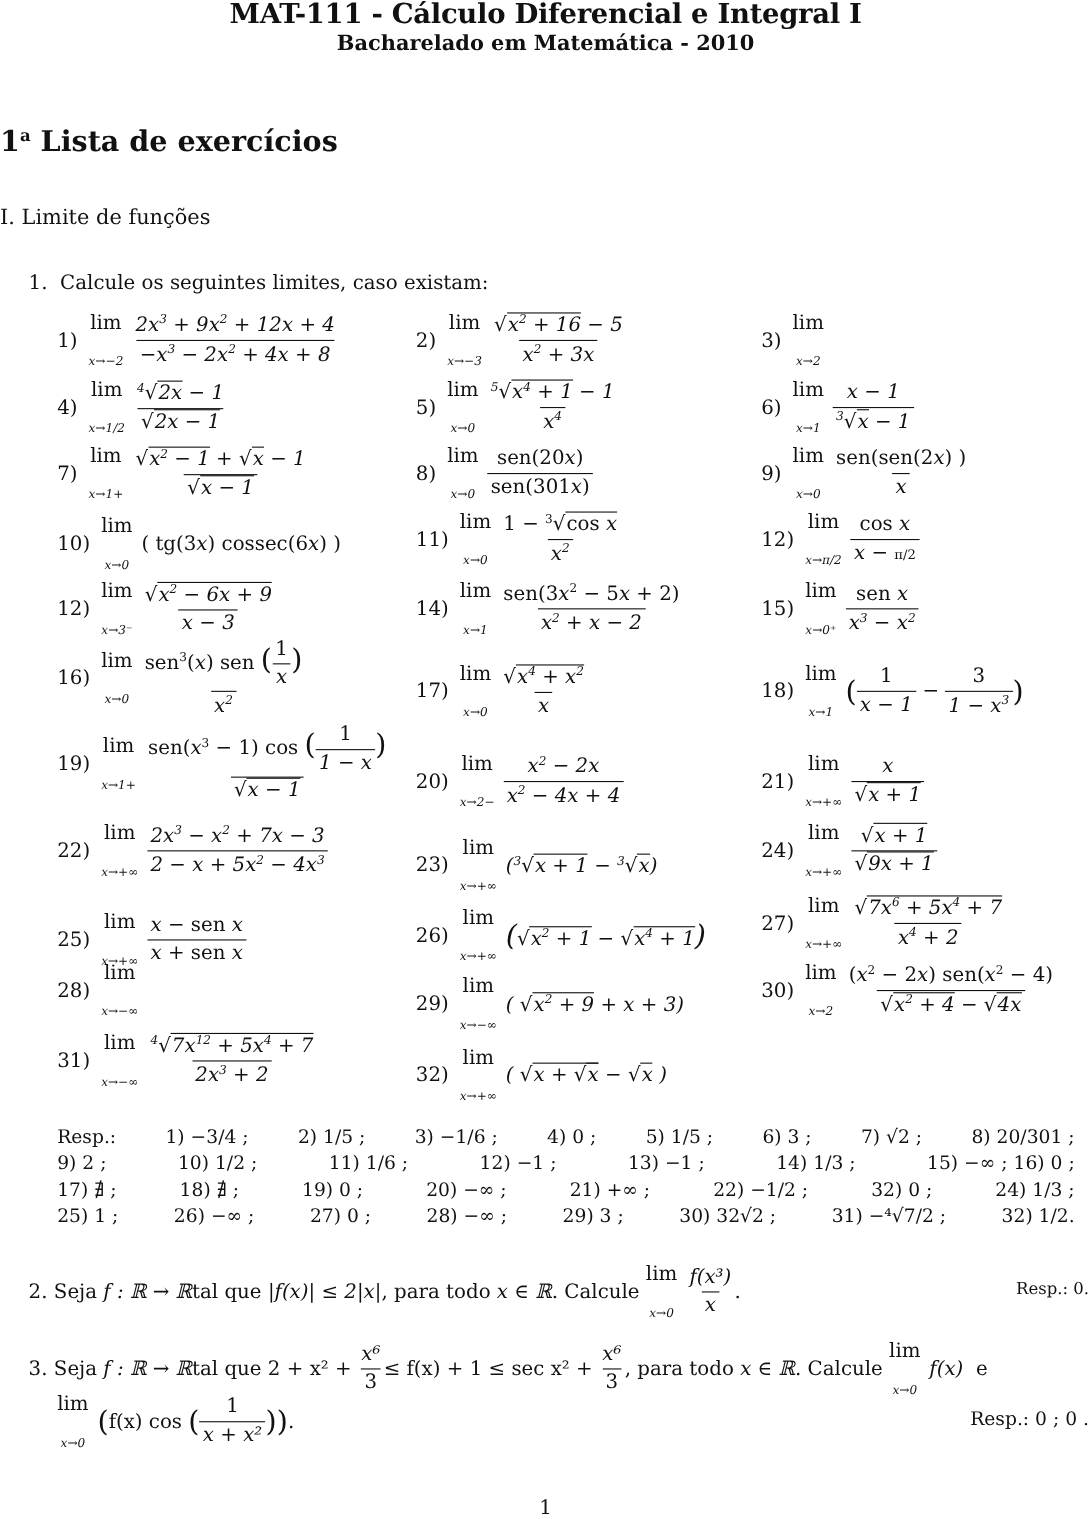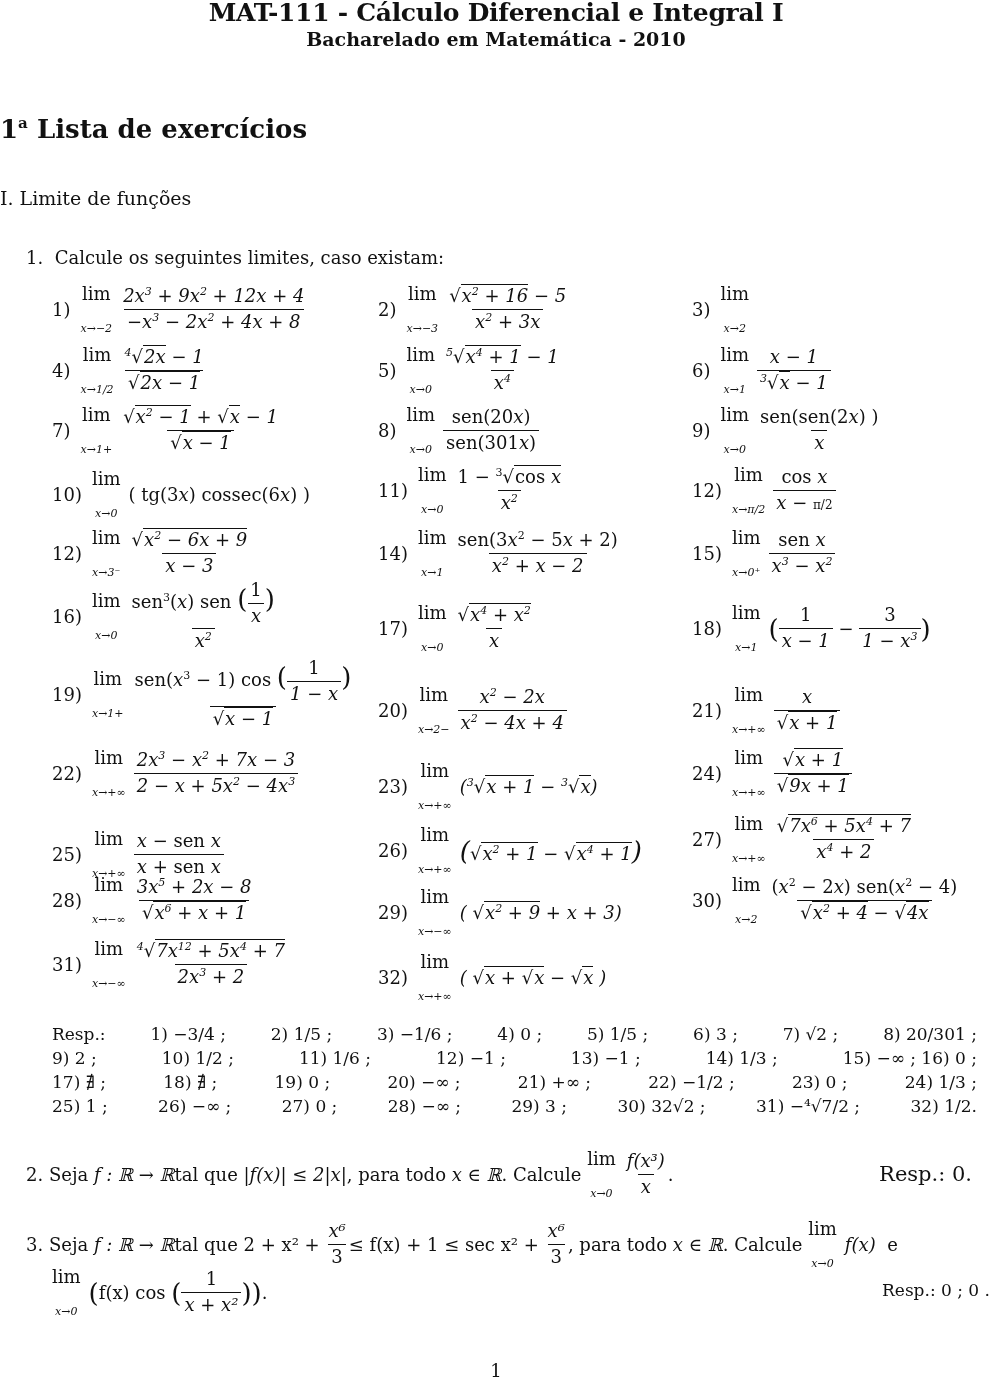--- a/index.html
+++ b/index.html
@@ -28,21 +28,21 @@
   .frac .d { padding: 2px 3px 0; border-top: 1.3px solid #111; }
   .rad { border-top: 1.3px solid #111; padding-left: 1px; }
   .sq::before { content: "√"; }
   .big { font-size: 26px; }
   sup { font-size: 11px; }
 
   .resp { position: absolute; left: 52px; top: 1022px; font-size: 17px; line-height: 24px; width: 925px; }
   .resp .row { display: flex; justify-content: space-between; white-space: nowrap; }
 
   .q2 { position: absolute; left: 26px; top: 1150px; font-size: 18px; display: flex; align-items: center; white-space: nowrap; }
-  .r2 { position: absolute; right: 20px; top: 1162px; font-size: 21px; }
+  .r2 { position: absolute; right: 2px; top: 1162px; font-size: 15px; }
   .q3 { position: absolute; left: 26px; top: 1220px; font-size: 18px; display: flex; align-items: center; white-space: nowrap; }
   .q3b { position: absolute; left: 52px; top: 1268px; font-size: 18px; display: flex; align-items: center; white-space: nowrap; }
   .r3 { position: absolute; right: 2px; top: 1280px; font-size: 17px; }
   .page { position: absolute; left: 0; width: 992px; top: 1360px; text-align: center; font-size: 18px; }
 </style>
 </head>
 <body>
 
 <div class="title t1">MAT-111 - Cálculo Diferencial e Integral I</div>
 <div class="title t2">Bacharelado em Matemática - 2010</div>
@@ -355,24 +355,20 @@
       <span class="n it"><span class="sq"></span><span class="rad">7x<sup>6</sup> + 5x<sup>4</sup> + 7</span></span>
       <span class="d it">x<sup>4</sup> + 2</span>
     </span>
 </div>
 
 <div class="ex" style="left:52px;top:876px">
   <span class="num">28)</span>
   <span class="lim">
       <span class="l">lim</span>
       <span class="s">x→−∞</span>
-    </span>
-  <span class="frac">
-      <span class="n it">3x<sup>5</sup> + 2x − 8</span>
-      <span class="d it"><span class="sq"></span><span class="rad">x<sup>6</sup> + x + 1</span></span>
     </span>
 </div>
 <div class="ex" style="left:378px;top:888px">
   <span class="num">29)</span>
   <span class="lim">
       <span class="l">lim</span>
       <span class="s">x→−∞</span>
     </span>
   <span class="it">( <span class="sq"></span><span class="rad">x<sup>2</sup> + 9</span> + x + 3)</span>
 </div>
@@ -429,21 +425,21 @@
     <span>14) 1/3 ;</span>
     <span>15) −∞ ; 16) 0 ;</span>
   </div>
   <div class="row">
     <span>17) ∄ ;</span>
     <span>18) ∄ ;</span>
     <span>19) 0 ;</span>
     <span>20) −∞ ;</span>
     <span>21) +∞ ;</span>
     <span>22) −1/2 ;</span>
-    <span>23) 0 ;</span>
+    <span>32) 0 ;</span>
     <span>24) 1/3 ;</span>
   </div>
   <div class="row">
     <span>25) 1 ;</span>
     <span>26) −∞ ;</span>
     <span>27) 0 ;</span>
     <span>28) −∞ ;</span>
     <span>29) 3 ;</span>
     <span>30) 32√2 ;</span>
     <span>31) −⁴√7/2 ;</span>

